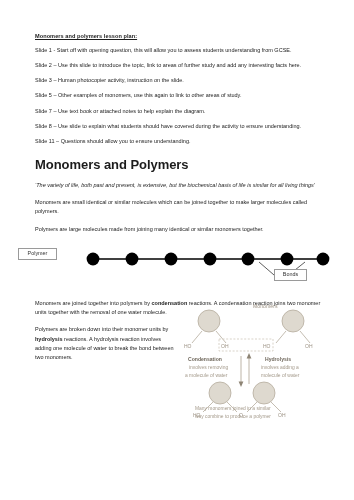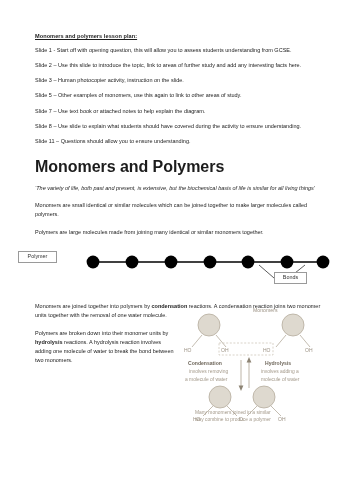--- a/index.html
+++ b/index.html
@@ -34,21 +34,21 @@
   }
   .slide-note {
     font-size: 5.5px;
     line-height: 1.62;
     margin: 0 0 6.2px 0;
     letter-spacing: 0.01px;
     max-width: 287px;
   }
   
   .doc-heading {
-    font-size: 16px;
+    font-size: 13px;
     font-weight: bold;
     margin: 12px 0 9px 0;
     letter-spacing: -0.05px;
     line-height: 1.1;
   }
   .quote {
     font-size: 5.5px;
     font-style: italic;
     line-height: 1.62;
     margin: 0 0 8px 0;

